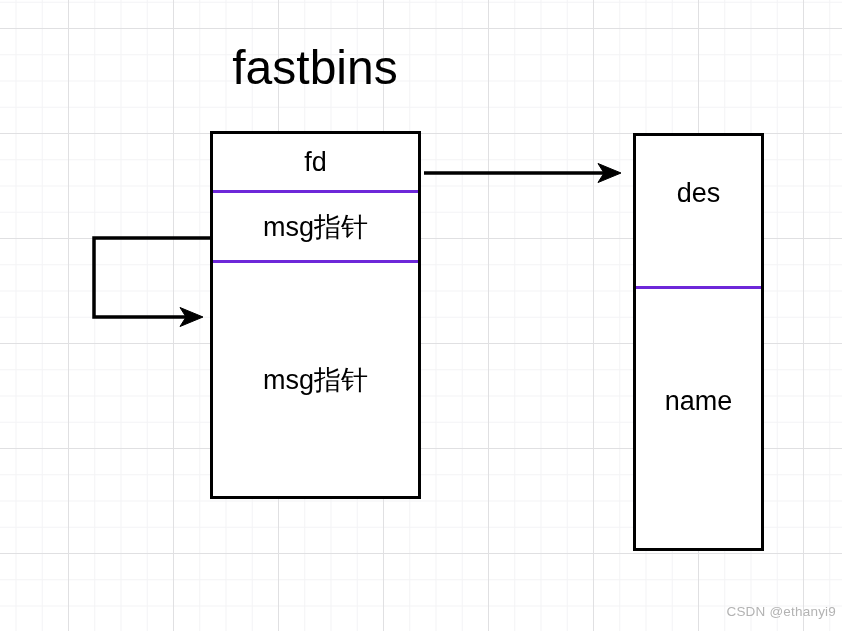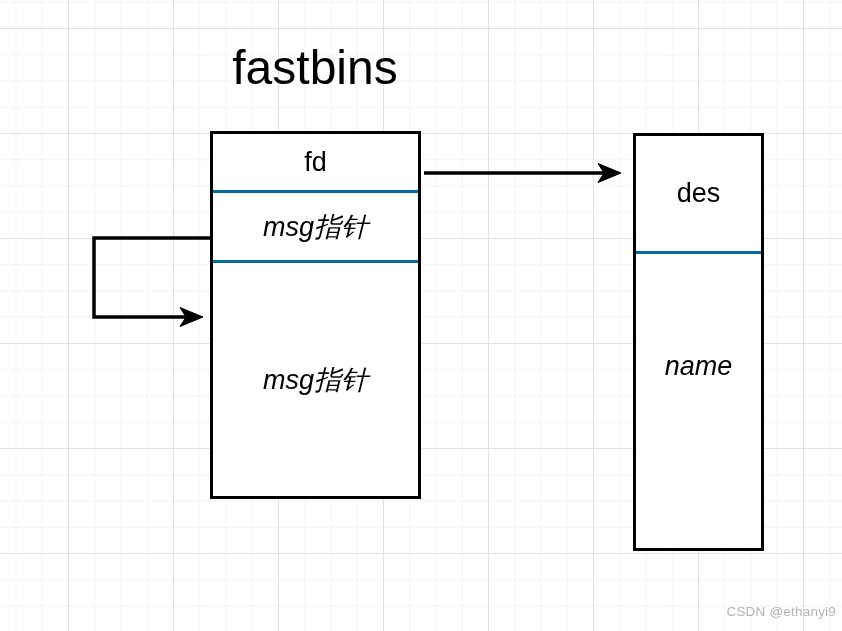--- a/index.html
+++ b/index.html
@@ -36,31 +36,31 @@
     white-space: nowrap;
   }
   .node {
     position: absolute;
     border: 3px solid #000000;
     background: #ffffff;
     display: flex;
     flex-direction: column;
   }
   .node-left  { left: 210px; top: 131px; width: 211px; height: 368px; }
-  .node-right { left: 633px; top: 133px; width: 131px; height: 418px; }
+  .node-right { left: 633px; top: 133px; width: 131px; height: 418px; gap: 35px; }
   .cell {
     display: flex;
     align-items: center;
     justify-content: center;
     font-size: 27px;
     color: #000000;
     overflow: hidden;
     white-space: nowrap;
   }
-  .cell + .cell { border-top: 3px solid #0369a1; font-style: italic; }
+  .cell + .cell { border-top: 3px solid #6d28d9; }
   .node-left  .cell-0 { height: 56px; }
   .node-left  .cell-1 { height: 70px; }
   .node-left  .cell-2 { flex: 1; }
   .node-right .cell-0 { height: 115px; }
   .node-right .cell-1 { height: 228px; }
   .node-right .cell-2 { flex: 1; }
   .edges {
     position: absolute;
     inset: 0;
     width: 842px;

